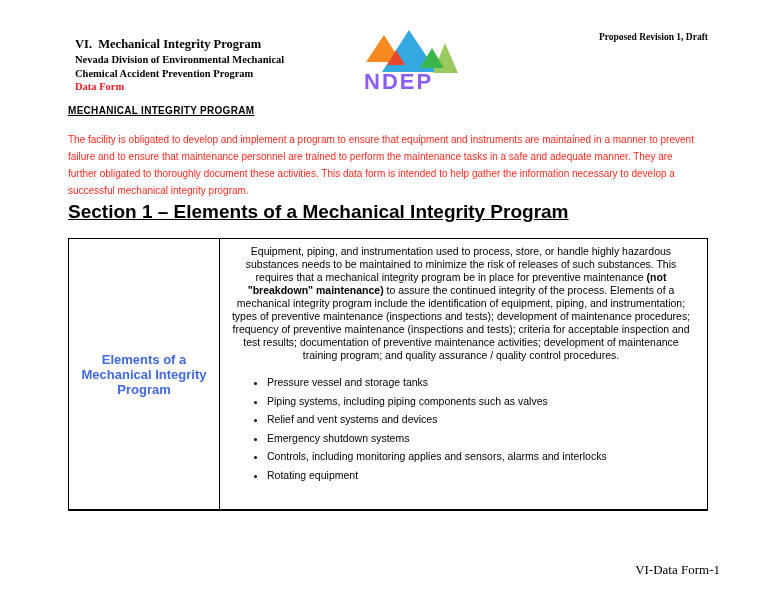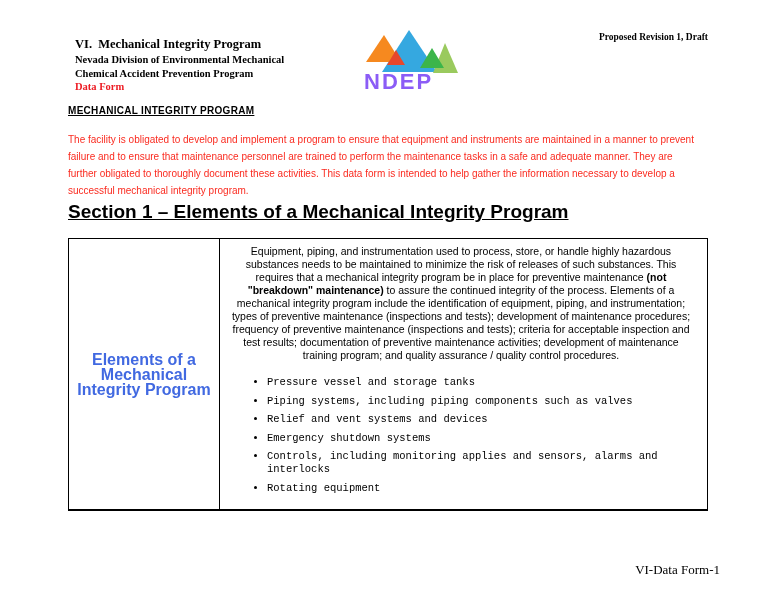--- a/index.html
+++ b/index.html
@@ -46,26 +46,26 @@
   
   .form-table {
     position:absolute; left:68px; top:238px; width:638px; height:270px;
     border:1px solid #000; border-bottom:2px solid #000;
     display:flex; box-sizing:content-box;
   }
   .cell-left {
     flex:0 0 150px; border-right:1px solid #000;
     display:flex; align-items:center; justify-content:center; text-align:center;
   }
-  .cell-left-text { color:#4169E1; font-weight:bold; font-size:16px; line-height:15px; padding:0 8px; }
+  .cell-left-text { color:#4169E1; font-weight:bold; font-size:13px; line-height:15px; padding:0 8px; }
   .cell-right { flex:1; padding:6px 12px 0 7px; font-size:10.5px; line-height:13px; }
   .cell-right p { margin:0;text-align:center; }
   .applies { margin-top:13px; }
   .bullet-list { margin:14px 0 0 0; padding-left:40px; }
-  .bullet-list li { margin-bottom:5.5px;font-family:Liberation Mono, monospace; }
+  .bullet-list li { margin-bottom:5.5px; }
 
   .footer {
     position:absolute; right:48px; top:562px;
     font-family:Liberation Serif, serif; font-size:13px;
   }
 </style>
 </head>
 <body>
 
 <div class="page">

